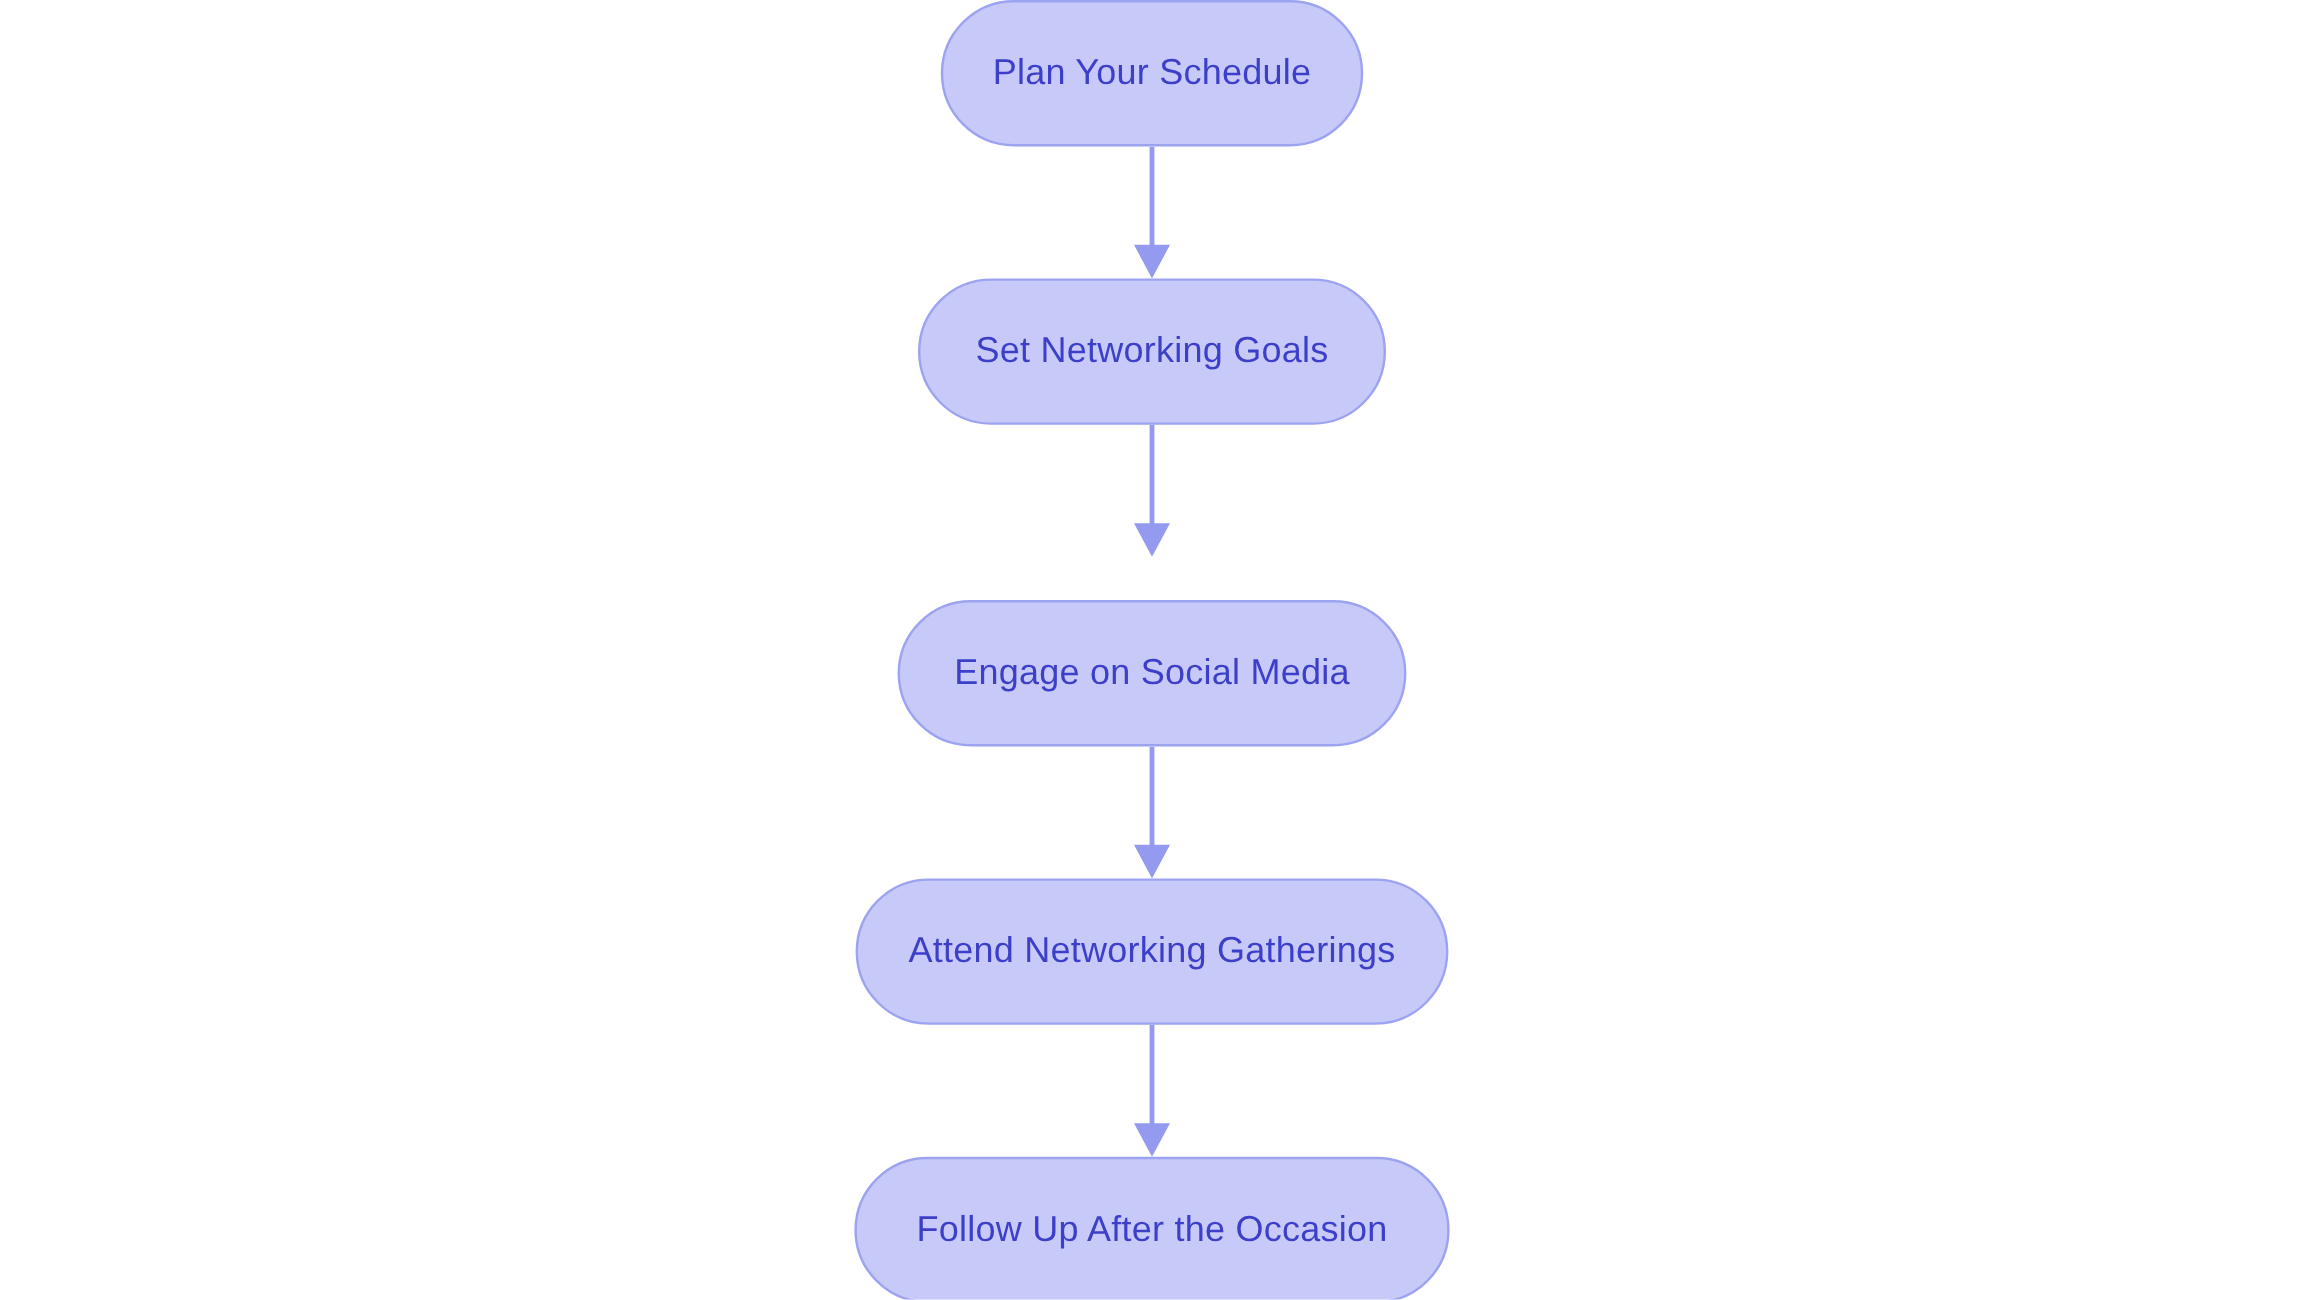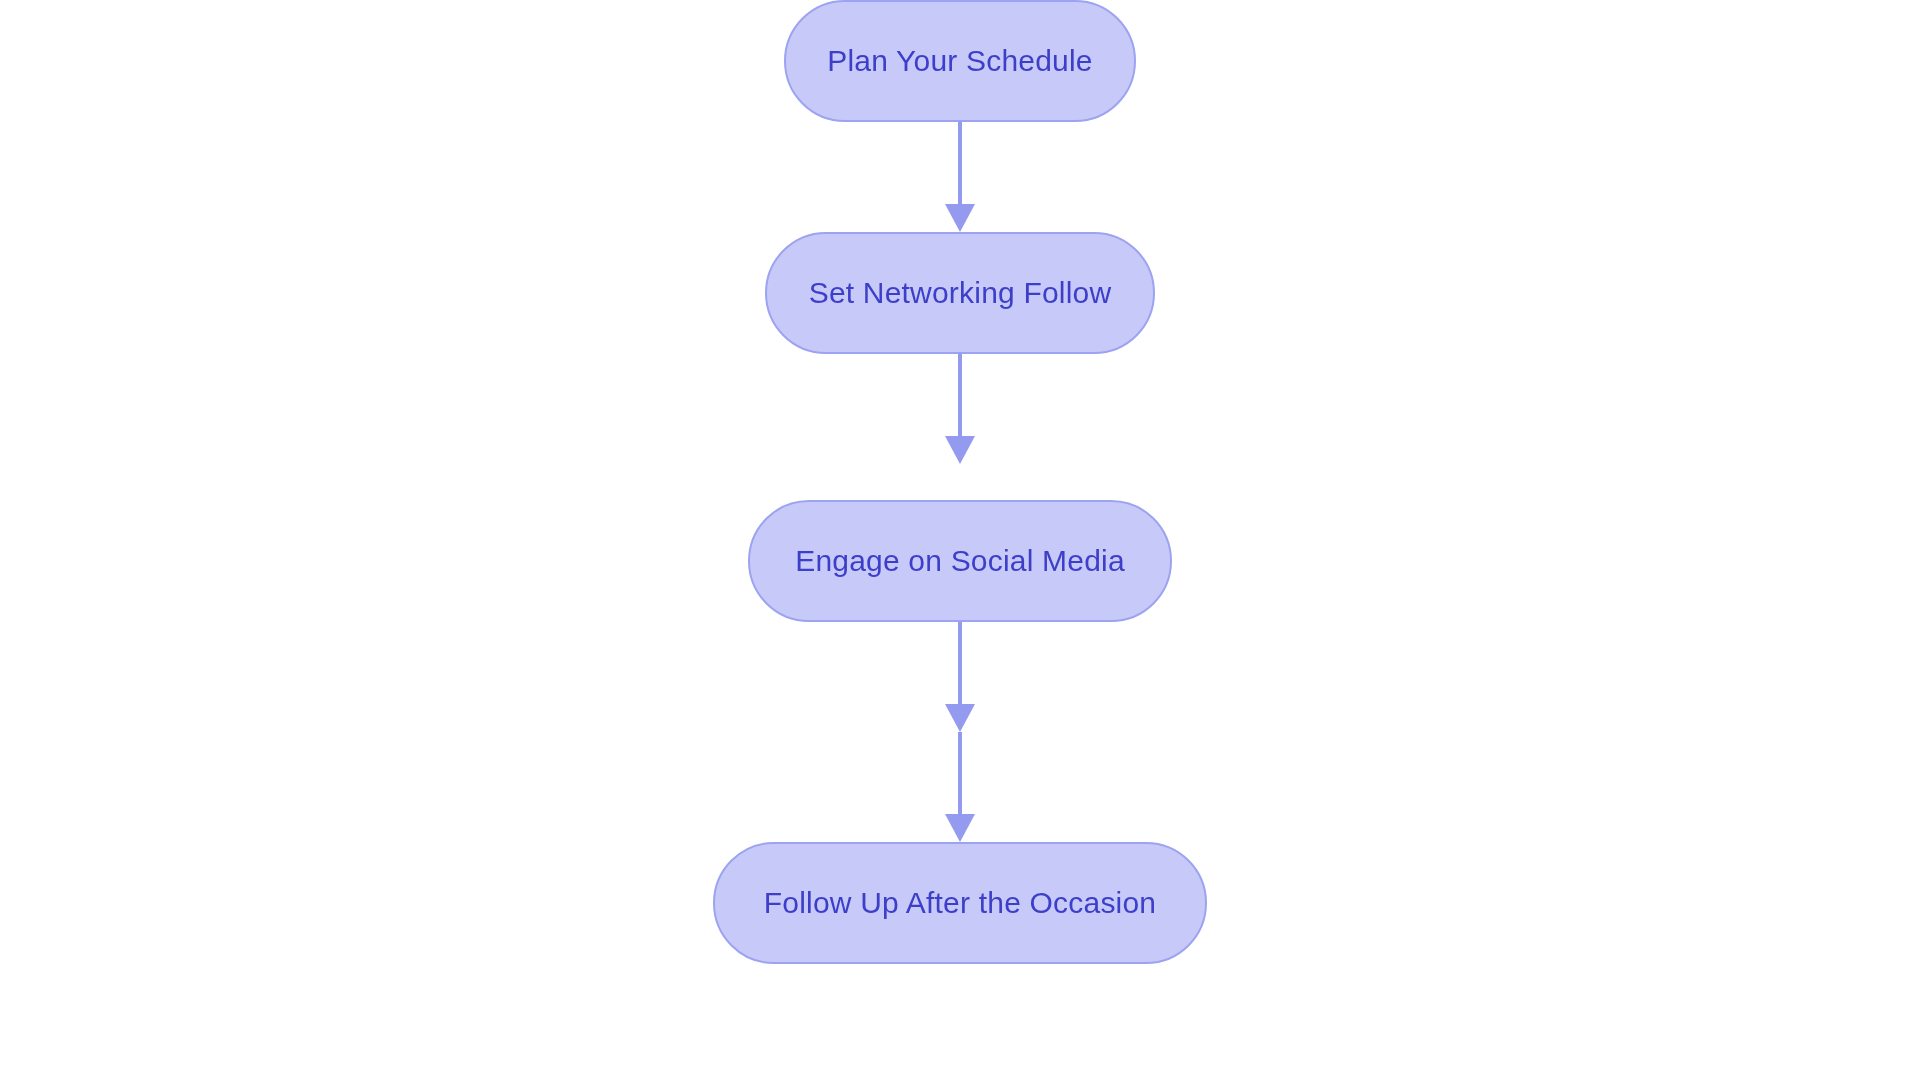--- a/index.html
+++ b/index.html
@@ -61,37 +61,40 @@
   <div class="flow-node">
     <span>Plan Your Schedule</span>
   </div>
 
   <svg class="flow-arrow" viewBox="0 0 32 110" xmlns="http://www.w3.org/2000/svg">
     <line x1="16" y1="0" x2="16" y2="84"></line>
     <polygon points="1,82 31,82 16,110"></polygon>
   </svg>
 
   <div class="flow-node">
-    <span>Set Networking Follow</span>
+    <span>Set Networking Goals</span>
   </div>
 
   <svg class="flow-arrow" viewBox="0 0 32 110" xmlns="http://www.w3.org/2000/svg">
     <line x1="16" y1="0" x2="16" y2="84"></line>
     <polygon points="1,82 31,82 16,110"></polygon>
   </svg>
 
   <div class="flow-node">
     <span>Engage on Social Media</span>
   </div>
 
   <svg class="flow-arrow" viewBox="0 0 32 110" xmlns="http://www.w3.org/2000/svg">
     <line x1="16" y1="0" x2="16" y2="84"></line>
     <polygon points="1,82 31,82 16,110"></polygon>
   </svg>
 
+  <div class="flow-node">
+    <span>Attend Networking Gatherings</span>
+  </div>
 
   <svg class="flow-arrow" viewBox="0 0 32 110" xmlns="http://www.w3.org/2000/svg">
     <line x1="16" y1="0" x2="16" y2="84"></line>
     <polygon points="1,82 31,82 16,110"></polygon>
   </svg>
 
   <div class="flow-node">
     <span>Follow Up After the Occasion</span>
   </div>
 

